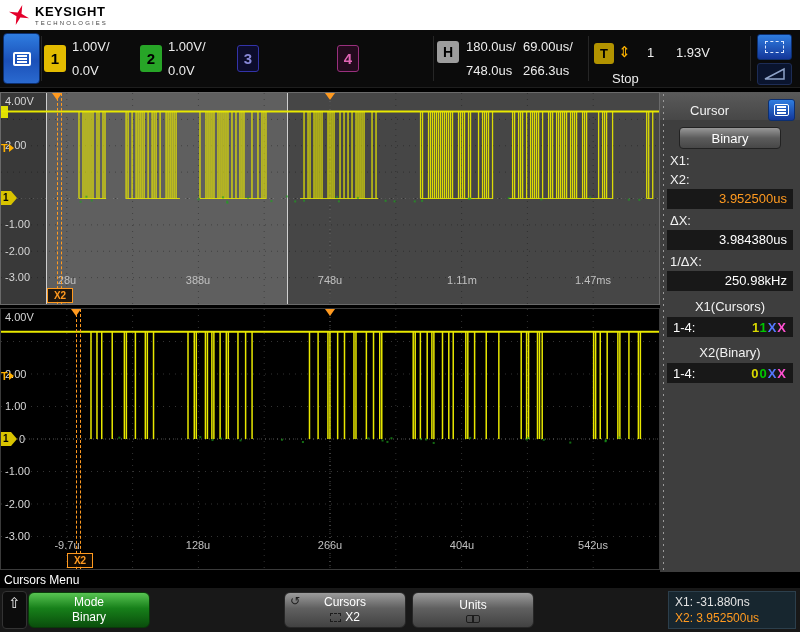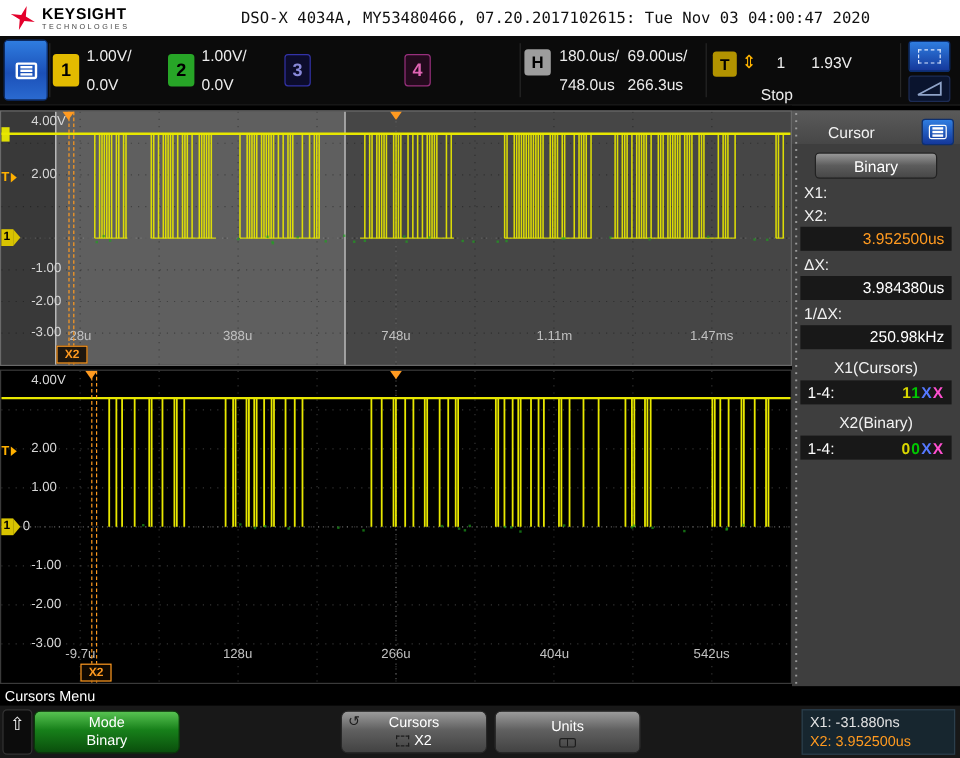--- a/index.html
+++ b/index.html
@@ -39,21 +39,21 @@
   .triicon{left:757px;top:33px;width:35px;height:22px;border-radius:3px;background:#0a142e;border:1px solid #1d2c55;display:flex;align-items:center;justify-content:center}
 
   
   .scope{position:absolute;top:88px;left:0;width:660px;height:484px;background:#000}
   .panel{position:absolute;left:0;width:660px;overflow:hidden}
   .panel-top{top:4px;height:213px;background:#464646;border:1px solid #6a6a6a}
   .panel-bottom{top:220px;height:262px;background:#000;border:1px solid #3a3a3a}
   .predark{position:absolute;left:0;top:0;width:45px;height:100%;background:#393939}
   .zoomwin{position:absolute;left:45px;top:0;height:100%;width:242px;background:#5f5f5f;border-left:1px solid #cfcfcf;border-right:1px solid #cfcfcf}
   .panel svg{position:absolute;left:0;top:0}
-  .vlab{position:absolute;left:25px;font-size:11px;color:#d6d6d6}
+  .vlab{position:absolute;left:4px;font-size:11px;color:#d6d6d6}
   .tlab{position:absolute;bottom:18px;font-size:11px;color:#c0c0c0;transform:translateX(-50%)}
   .cline{position:absolute;top:0;bottom:0;width:0;border-left:1px dashed var(--accent,#ff9a20)}
   .cflag{position:absolute;bottom:1px;width:26px;height:15px;border:1px solid var(--accent,#ff9a20);color:var(--accent,#ff9a20);background:rgba(20,10,0,.85);font-size:10px;font-weight:bold;display:flex;align-items:center;justify-content:center}
   .topmark{position:absolute;top:0;width:0;height:0;border-left:5px solid transparent;border-right:5px solid transparent;border-top:7px solid var(--accent,#ff9a20)}
   .tmark{position:absolute;left:0;display:flex;align-items:center;color:var(--trig,#ffb000);font-size:11px;font-weight:bold;height:13px}
   .tmark .arr{margin-left:1px;width:0;height:0;border-top:4px solid transparent;border-bottom:4px solid transparent;border-left:5px solid var(--trig,#ffb000)}
   .chmark{position:absolute;left:0;display:flex;align-items:center;height:14px}
   .chmark b{background:var(--ch1,#d8c300);color:#000;font-size:10px;font-weight:bold;padding:0 2px;height:14px;line-height:14px;display:block}
   .chmark .arr{width:0;height:0;border-top:7px solid transparent;border-bottom:7px solid transparent;border-left:6px solid var(--ch1,#d8c300)}
 
@@ -99,21 +99,20 @@
   <header class="topbar">
     <div class="logo">
       <svg width="22" height="22" viewBox="0 0 24 24">
           <path d="M12 0.5 L14.2 9.8 L23.5 12 L14.2 14.2 L12 23.5 L9.8 14.2 L0.5 12 L9.8 9.8 Z" fill="#e4002b" transform="rotate(18 12 12)"></path>
         </svg>
       <div class="logo-text">
         <span class="brand">KEYSIGHT</span>
         <span class="brand-sub">TECHNOLOGIES</span>
       </div>
     </div>
-    <div class="title">DSO-X 4034A, MY53480466, 07.20.2017102615: Tue Nov 03 04:00:47 2020</div>
   </header>
 
   <div class="toolbar">
     <i class="sep" style="left:41px"></i>
     <i class="sep" style="left:433px"></i>
     <i class="sep" style="left:588px"></i>
     <i class="sep" style="left:750px"></i>
 
     <button class="abs menu-btn">
       <span class="menu-ico">
@@ -145,21 +144,21 @@
     </div>
     <div class="abs chvals" style="left:523px">
       <span>69.00us/</span>
       <span>266.3us</span>
     </div>
 
     <div class="abs tbadge">T</div>
     <span class="abs updown glyph">⇕</span>
     <span class="abs ttxt" style="left:647px;top:15px">1</span>
     <span class="abs ttxt" style="left:676px;top:15px">1.93V</span>
-    <span class="abs ttxt" style="left:634px;top:41px">Stop</span>
+    <span class="abs ttxt" style="left:612px;top:41px">Stop</span>
 
     <button class="abs zoombox">
         <i></i>
       </button>
     <div class="abs triicon">
       <svg width="26" height="16">
           <polygon points="3,13 22,3 22,13" fill="none" stroke="#8fa3c8" stroke-width="1.5"></polygon>
         </svg>
     </div>
   </div>

